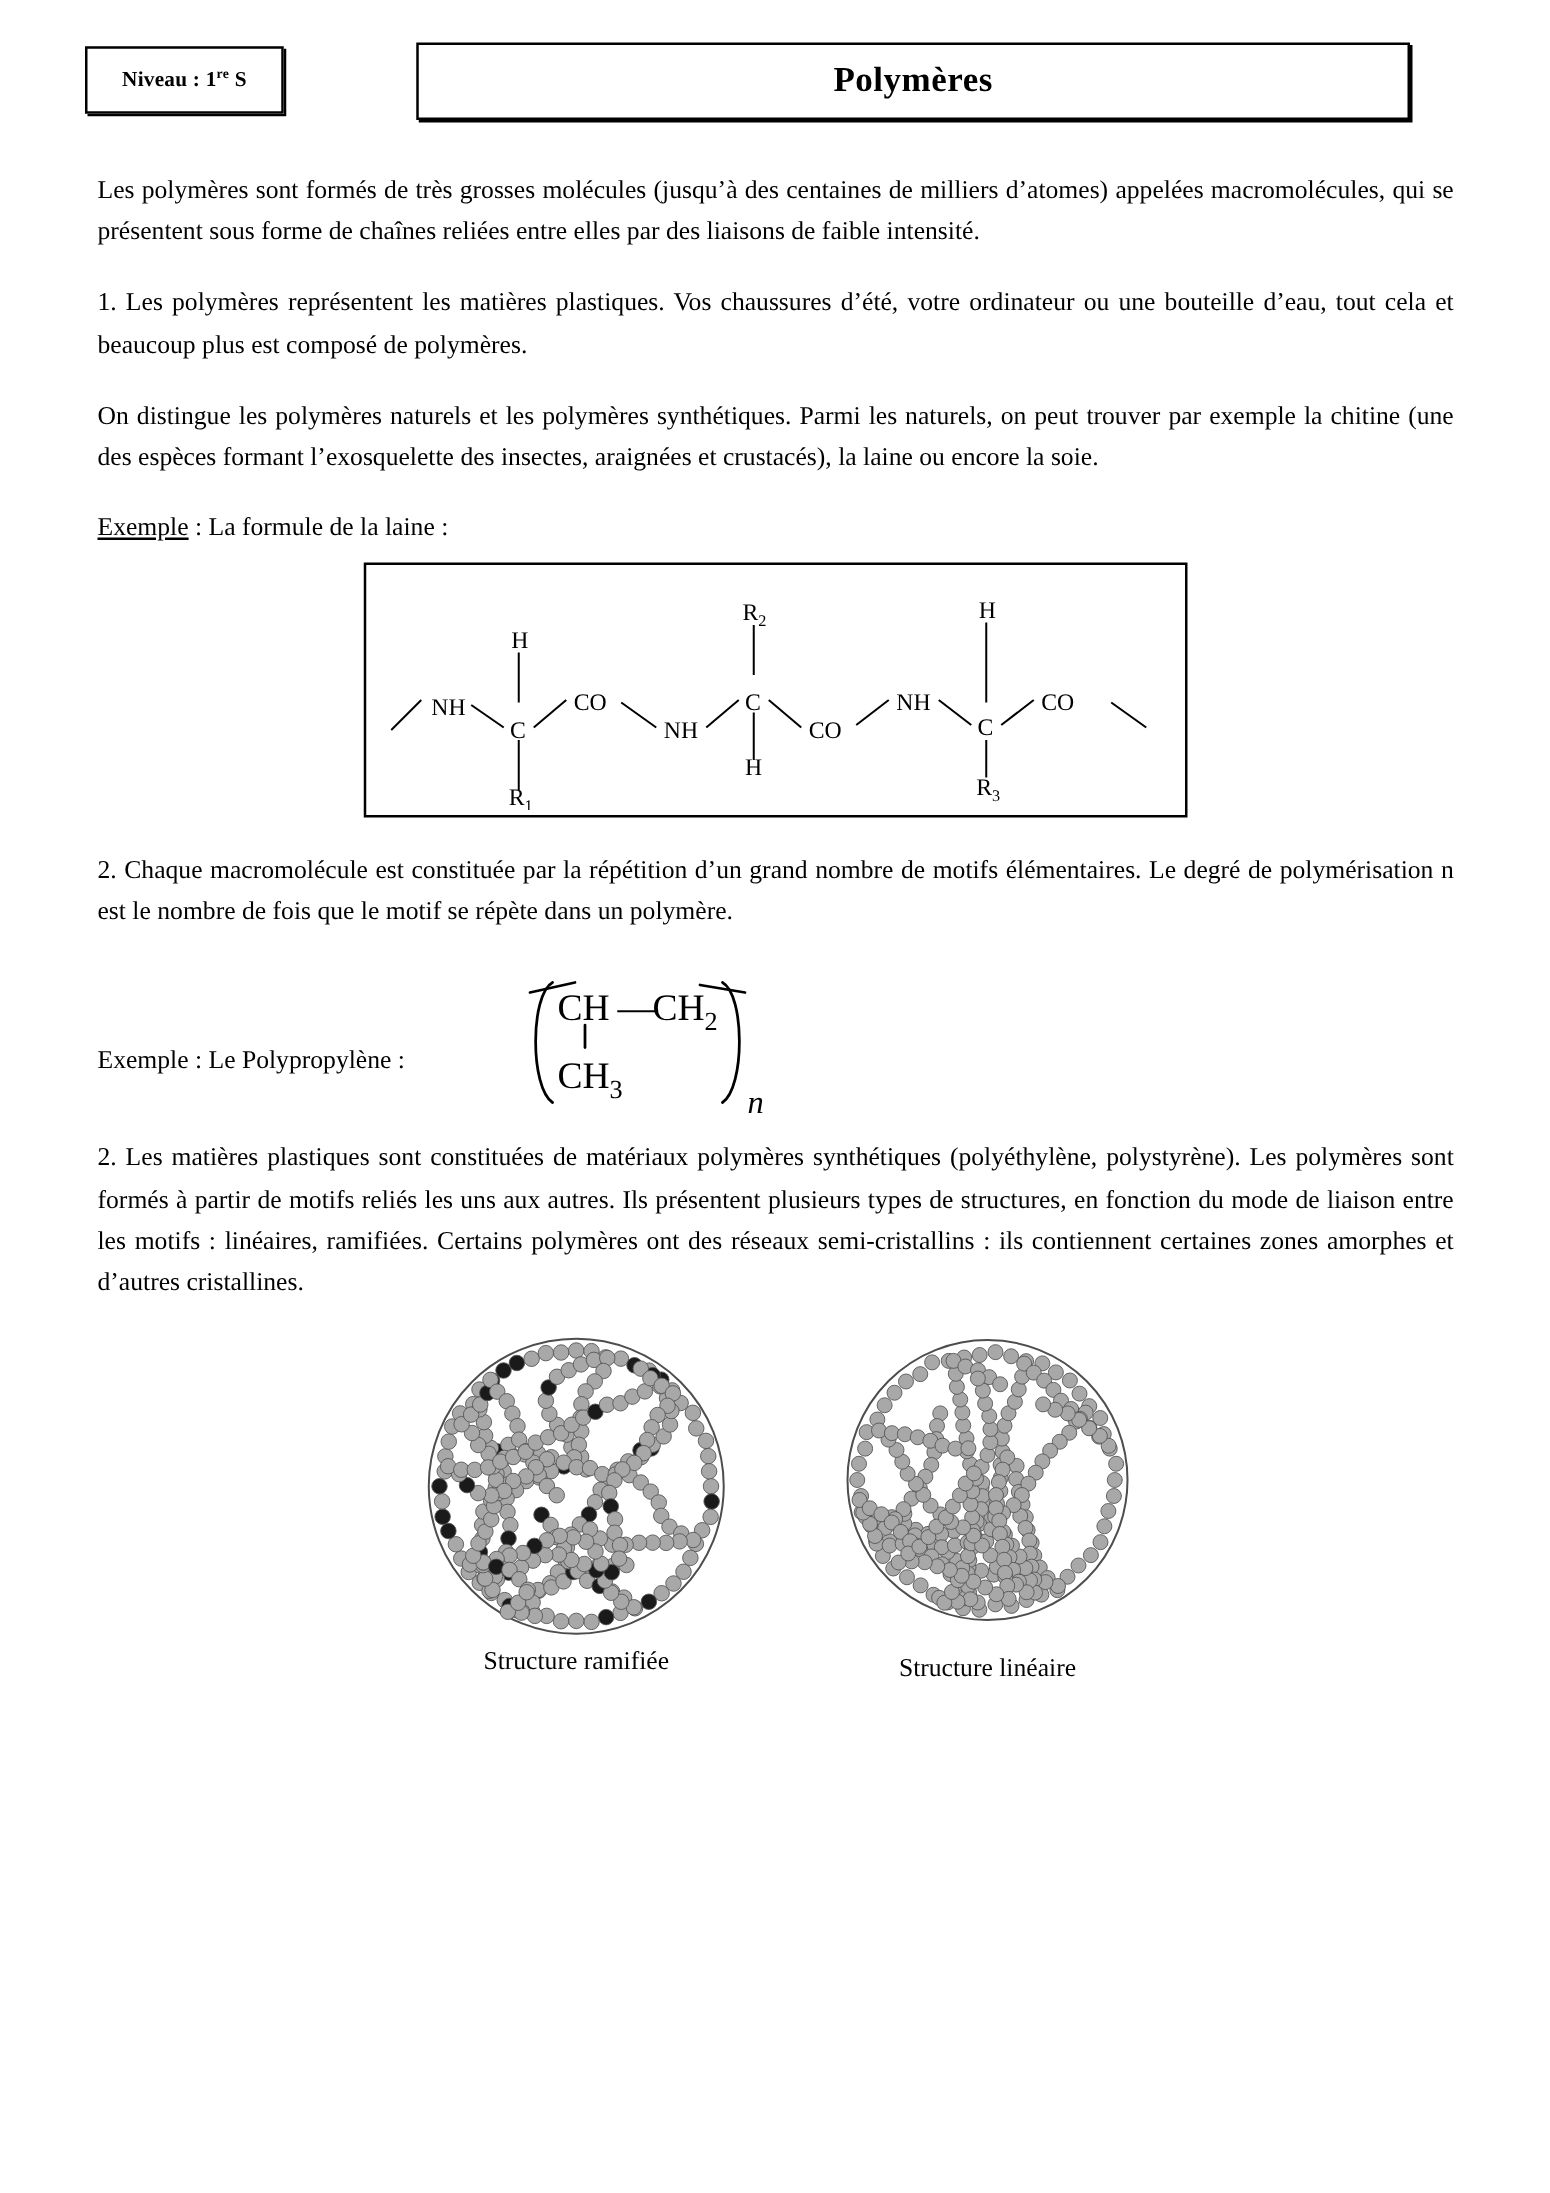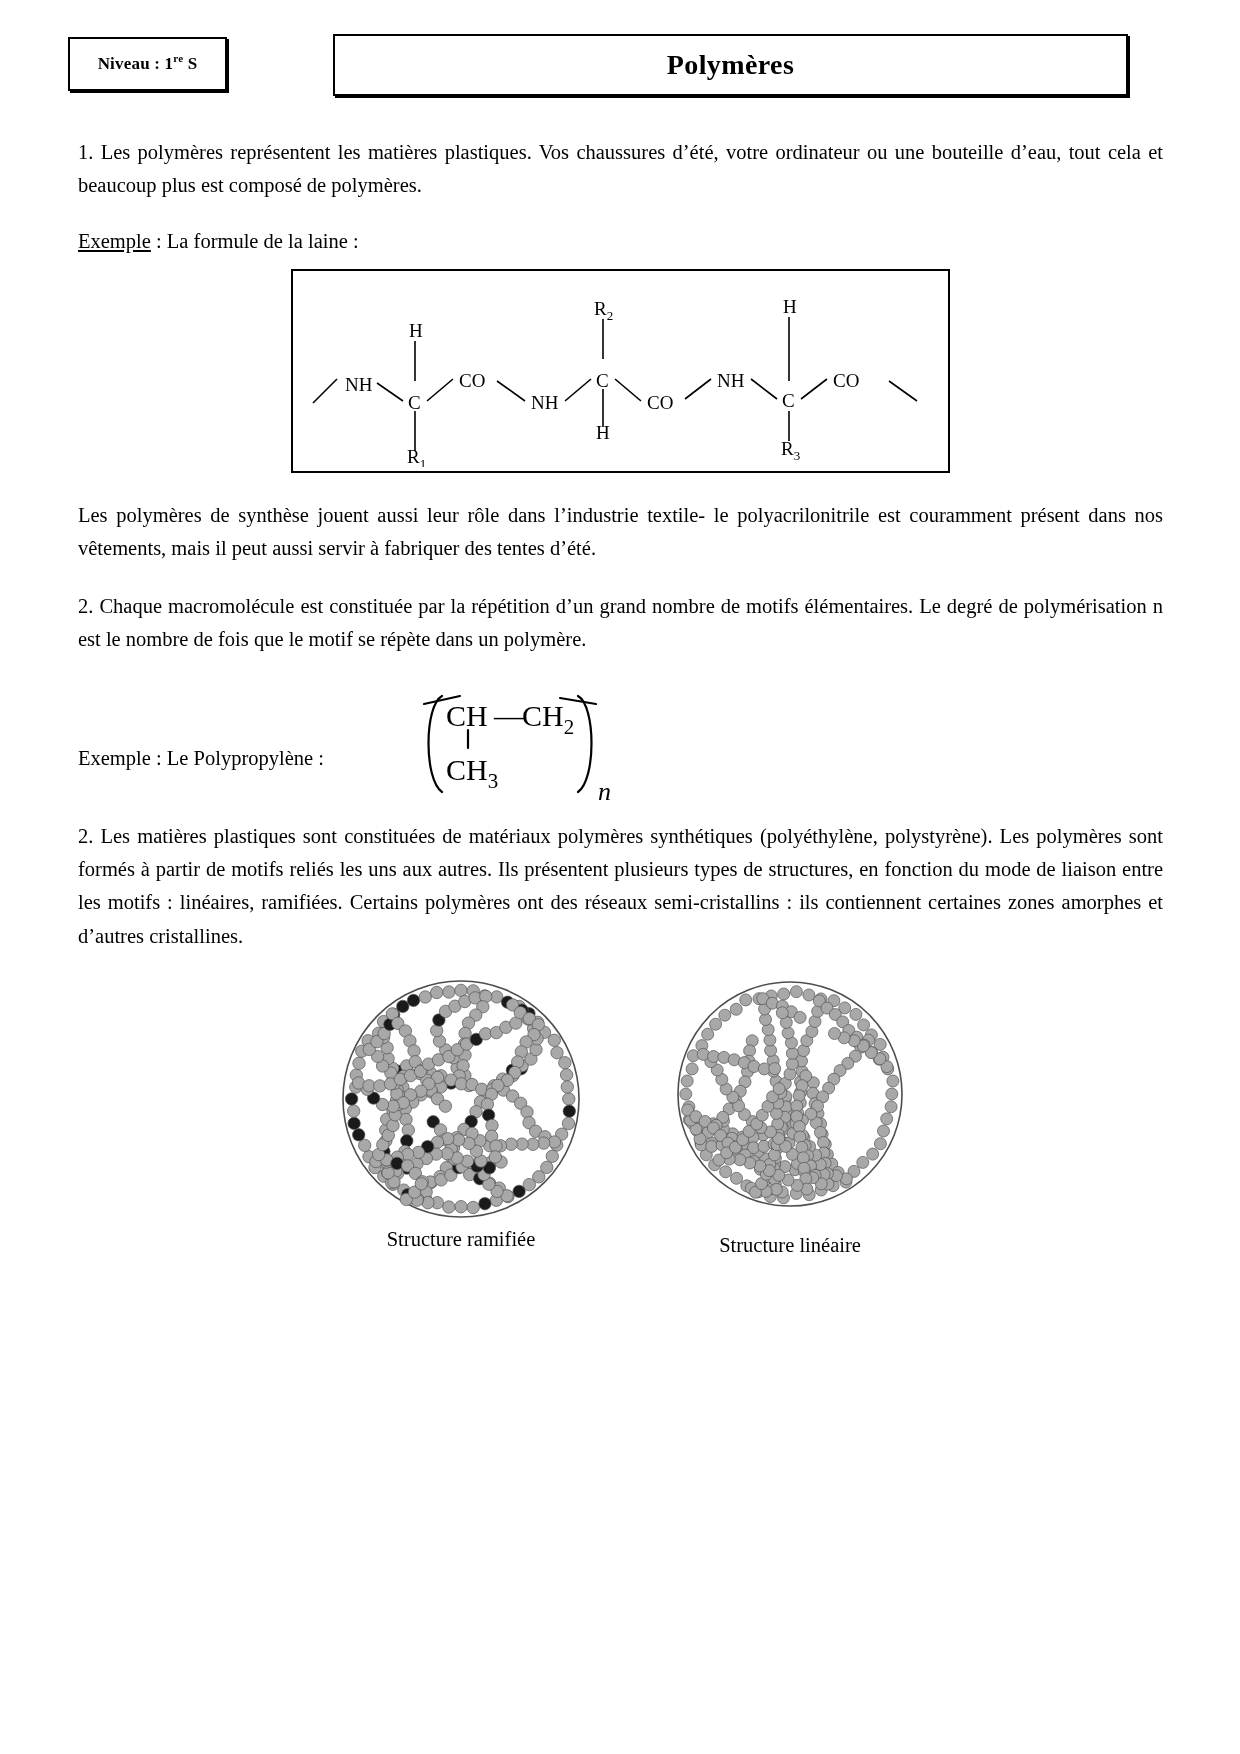--- a/index.html
+++ b/index.html
@@ -159,24 +159,26 @@
     <div class="level-box">
       <span><span>Niveau : 1</span><sup>re</sup><span> S</span></span>
     </div>
     <div class="title-box">
       <span class="title-text">Polymères</span>
     </div>
   </div>
 
   <div class="content">
 
+    <p class="para">Les polymères sont formés de très grosses molécules (jusqu’à des centaines de milliers d’atomes) appelées macromolécules, qui se présentent sous forme de chaînes reliées entre elles par des liaisons de faible intensité.</p>
 
 
     <p class="para">1. Les polymères représentent les matières plastiques. Vos chaussures d’été, votre ordinateur ou une bouteille d’eau, tout cela et beaucoup plus est composé de polymères.</p>
 
+    <p class="para">On distingue les polymères naturels et les polymères synthétiques. Parmi les naturels, on peut trouver par exemple la chitine (une des espèces formant l’exosquelette des insectes, araignées et crustacés), la laine ou encore la soie.</p>
 
     <p class="example-line"><span class="ul-word">Exemple</span><span> : La formule de la laine :</span></p>
 
     <div class="wool-figure">
       <div class="wool-box">
         <svg width="651" height="196" viewBox="0 0 651 196">
           <g stroke="#000" stroke-width="1.6" fill="none">
 
             <line x1="20" y1="132" x2="44" y2="108"></line>
 
@@ -228,21 +230,20 @@
             <text x="490" y="42">H</text>
 
             <text x="114" y="192">R<tspan font-size="13" dy="5">1</tspan></text>
             <text x="303" y="168">H</text>
             <text x="488" y="184">R<tspan font-size="13" dy="5">3</tspan></text>
           </g>
         </svg>
       </div>
     </div>
 
-    <p class="para"> Les polymères de synthèse jouent aussi leur rôle dans l’industrie textile- le polyacrilonitrile est couramment présent dans nos vêtements, mais il peut aussi servir à fabriquer des tentes d’été.</p>
 
     <p class="para">2. Chaque macromolécule est constituée par la répétition d’un grand nombre de motifs élémentaires. Le degré de polymérisation n est le nombre de fois que le motif se répète dans un polymère.</p>
 
     <div class="pp-row">
       <div class="pp-label">Exemple : Le Polypropylène :</div>
       <div class="pp-formula">
         <svg width="240" height="130" viewBox="0 0 240 130">
           <g stroke="#000" stroke-width="2.2" fill="none" stroke-linecap="round">
 
             <path d="M 40 16 C 22 26, 22 100, 40 112"></path>

